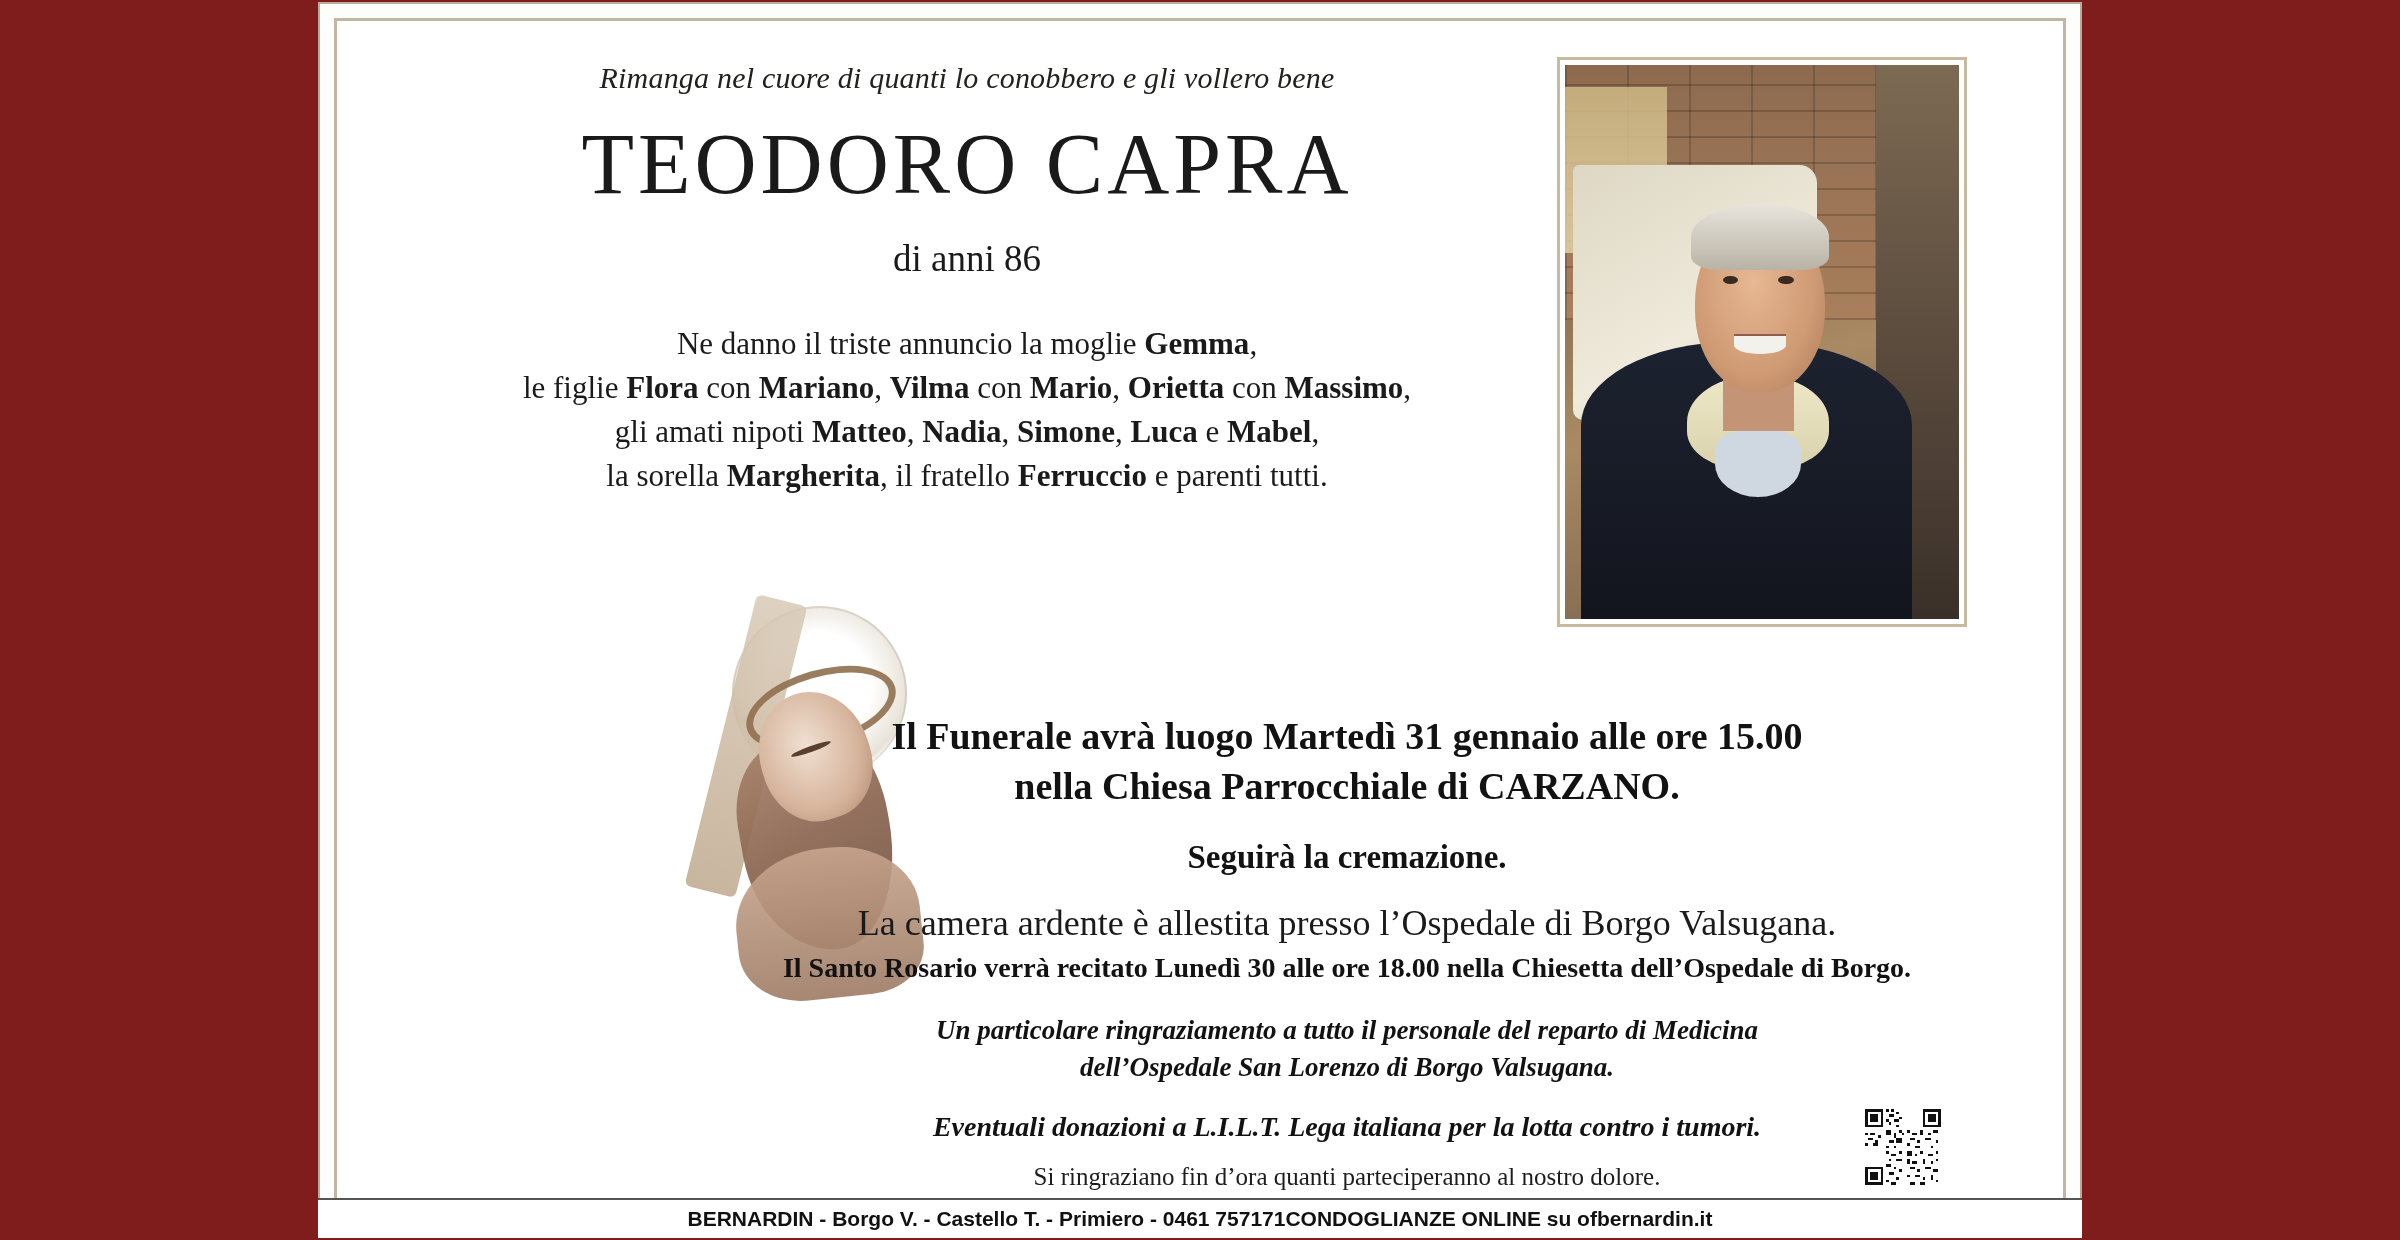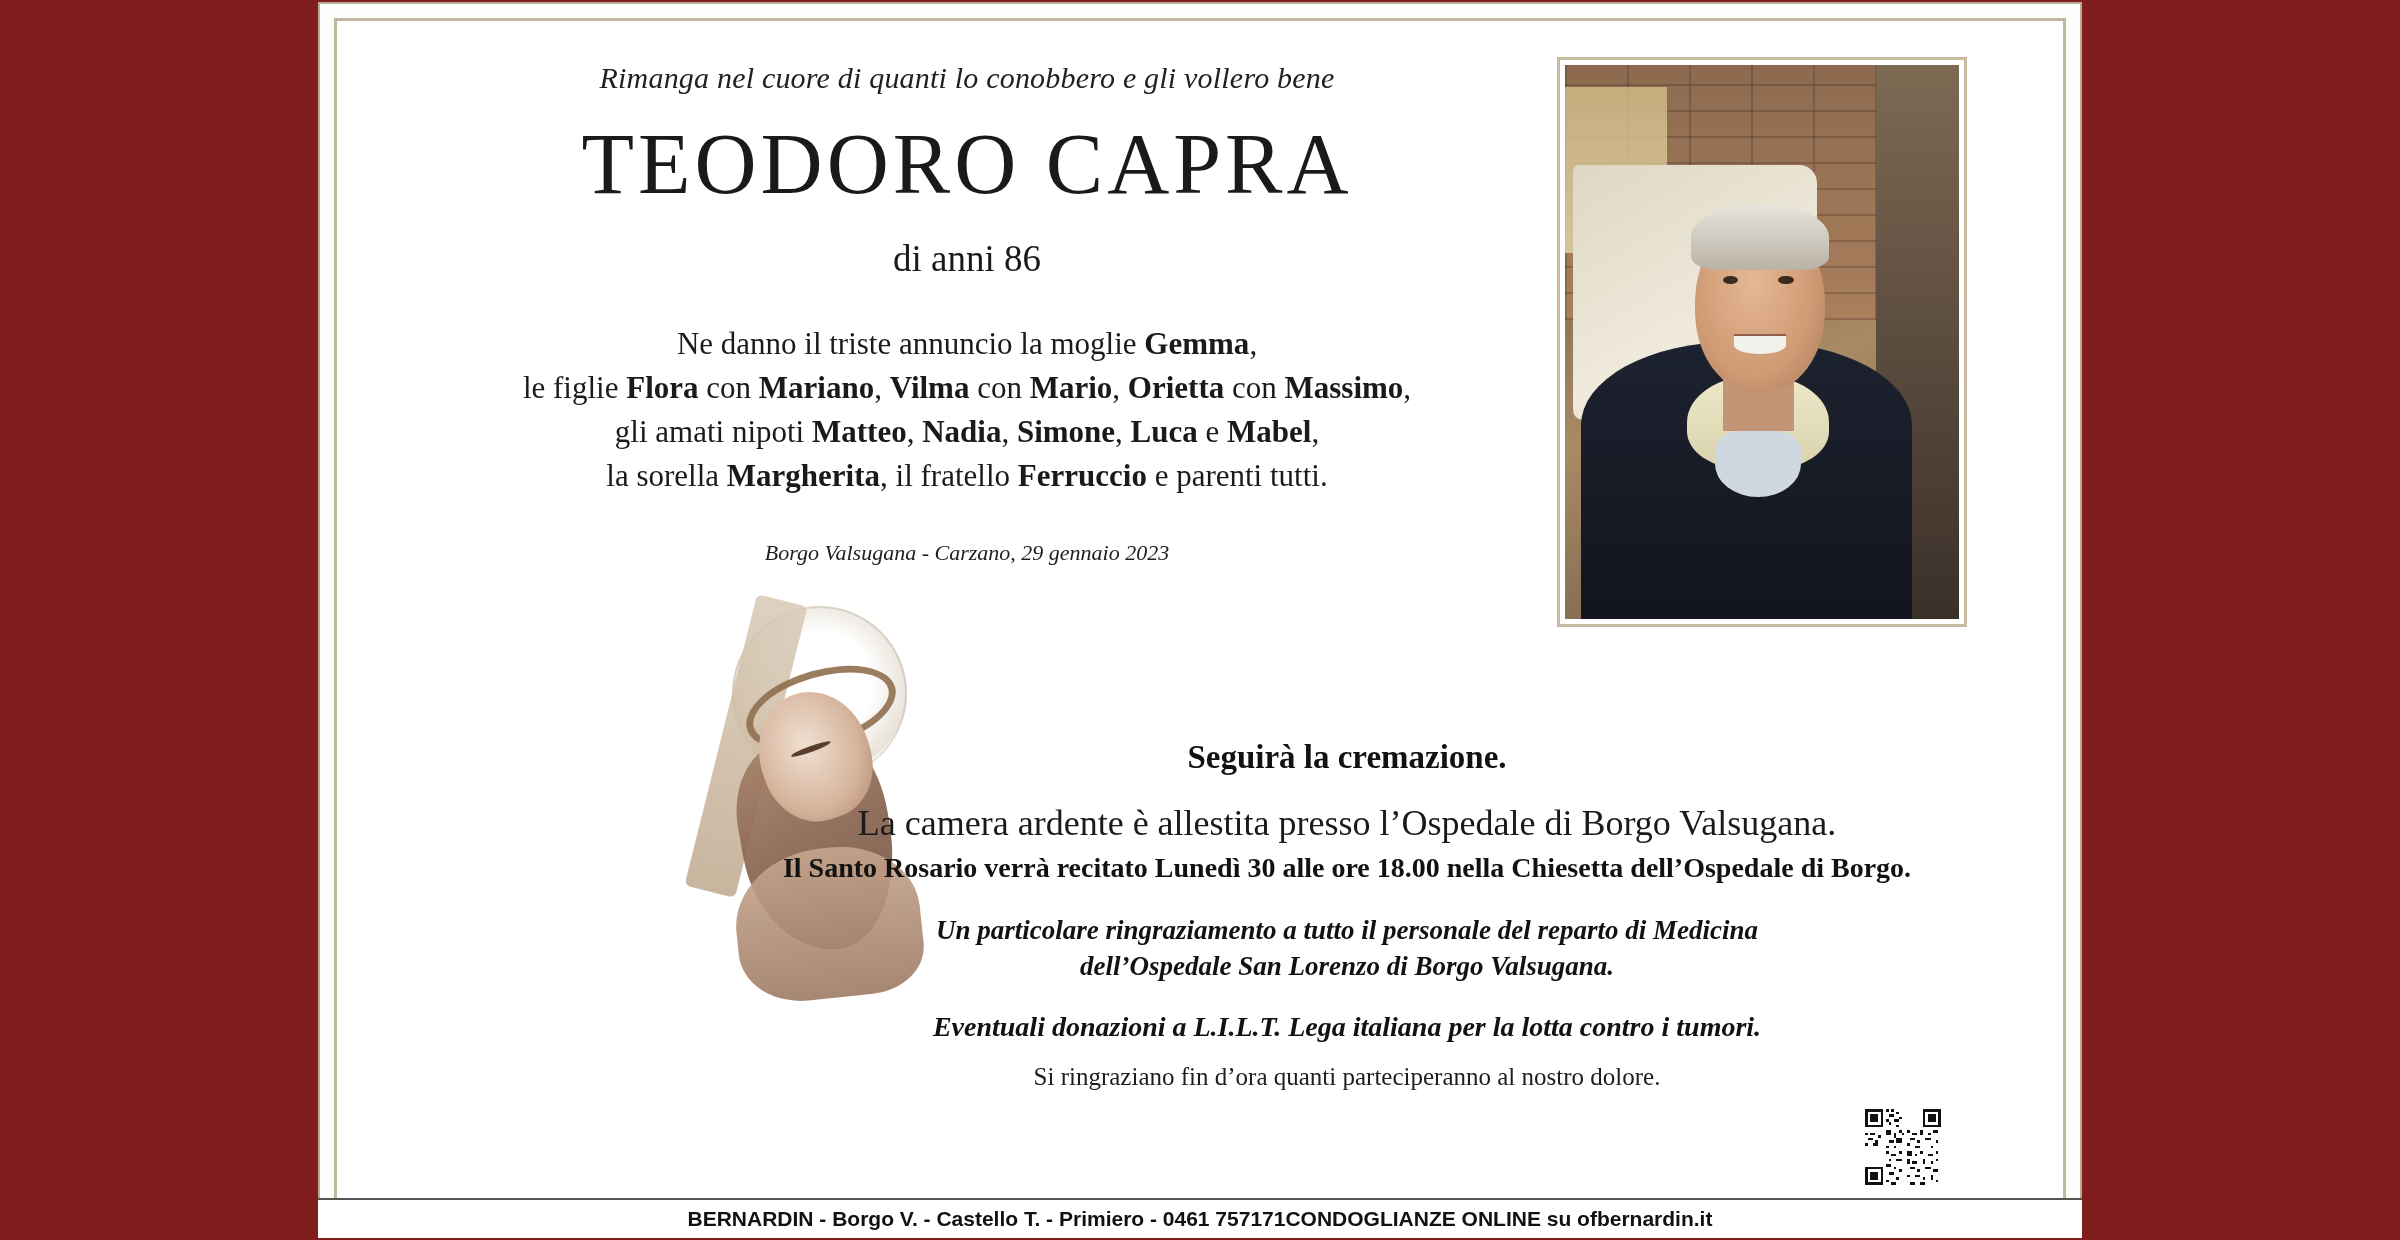--- a/index.html
+++ b/index.html
@@ -373,24 +373,27 @@
       <div class="content">
         <div class="epigraph">Rimanga nel cuore di quanti lo conobbero e gli vollero bene</div>
         <div class="name">TEODORO CAPRA</div>
         <div class="age">di anni 86</div>
         <div class="announce">
           <div>Ne danno il triste annuncio la moglie <b>Gemma</b>,</div>
           <div>le figlie <b>Flora</b> con <b>Mariano</b>, <b>Vilma</b> con <b>Mario</b>, <b>Orietta</b> con <b>Massimo</b>,</div>
           <div>gli amati nipoti <b>Matteo</b>, <b>Nadia</b>, <b>Simone</b>, <b>Luca</b> e <b>Mabel</b>,</div>
           <div>la sorella <b>Margherita</b>, il fratello <b>Ferruccio</b> e parenti tutti.</div>
         </div>
-        <div class="place-date">Borgo Valsugana - Carzano, 29 gennaio 2023</div>
       </div>
 
       <div class="lower">
+        <div class="funeral">
+          <div>Il Funerale avrà luogo Martedì 31 gennaio alle ore 15.00</div>
+          <div>nella Chiesa Parrocchiale di CARZANO.</div>
+        </div>
         <div class="cremation">Seguirà la cremazione.</div>
         <div class="chamber">La camera ardente è allestita presso l’Ospedale di Borgo Valsugana.</div>
         <div class="rosary">Il Santo Rosario verrà recitato Lunedì 30 alle ore 18.00 nella Chiesetta dell’Ospedale di Borgo.</div>
         <div class="thanks">
           <div>Un particolare ringraziamento a tutto il personale del reparto di Medicina</div>
           <div>dell’Ospedale San Lorenzo di Borgo Valsugana.</div>
         </div>
         <div class="donations">Eventuali donazioni a L.I.L.T. Lega italiana per la lotta contro i tumori.</div>
         <div class="closing">Si ringraziano fin d’ora quanti parteciperanno al nostro dolore.</div>
       </div>

